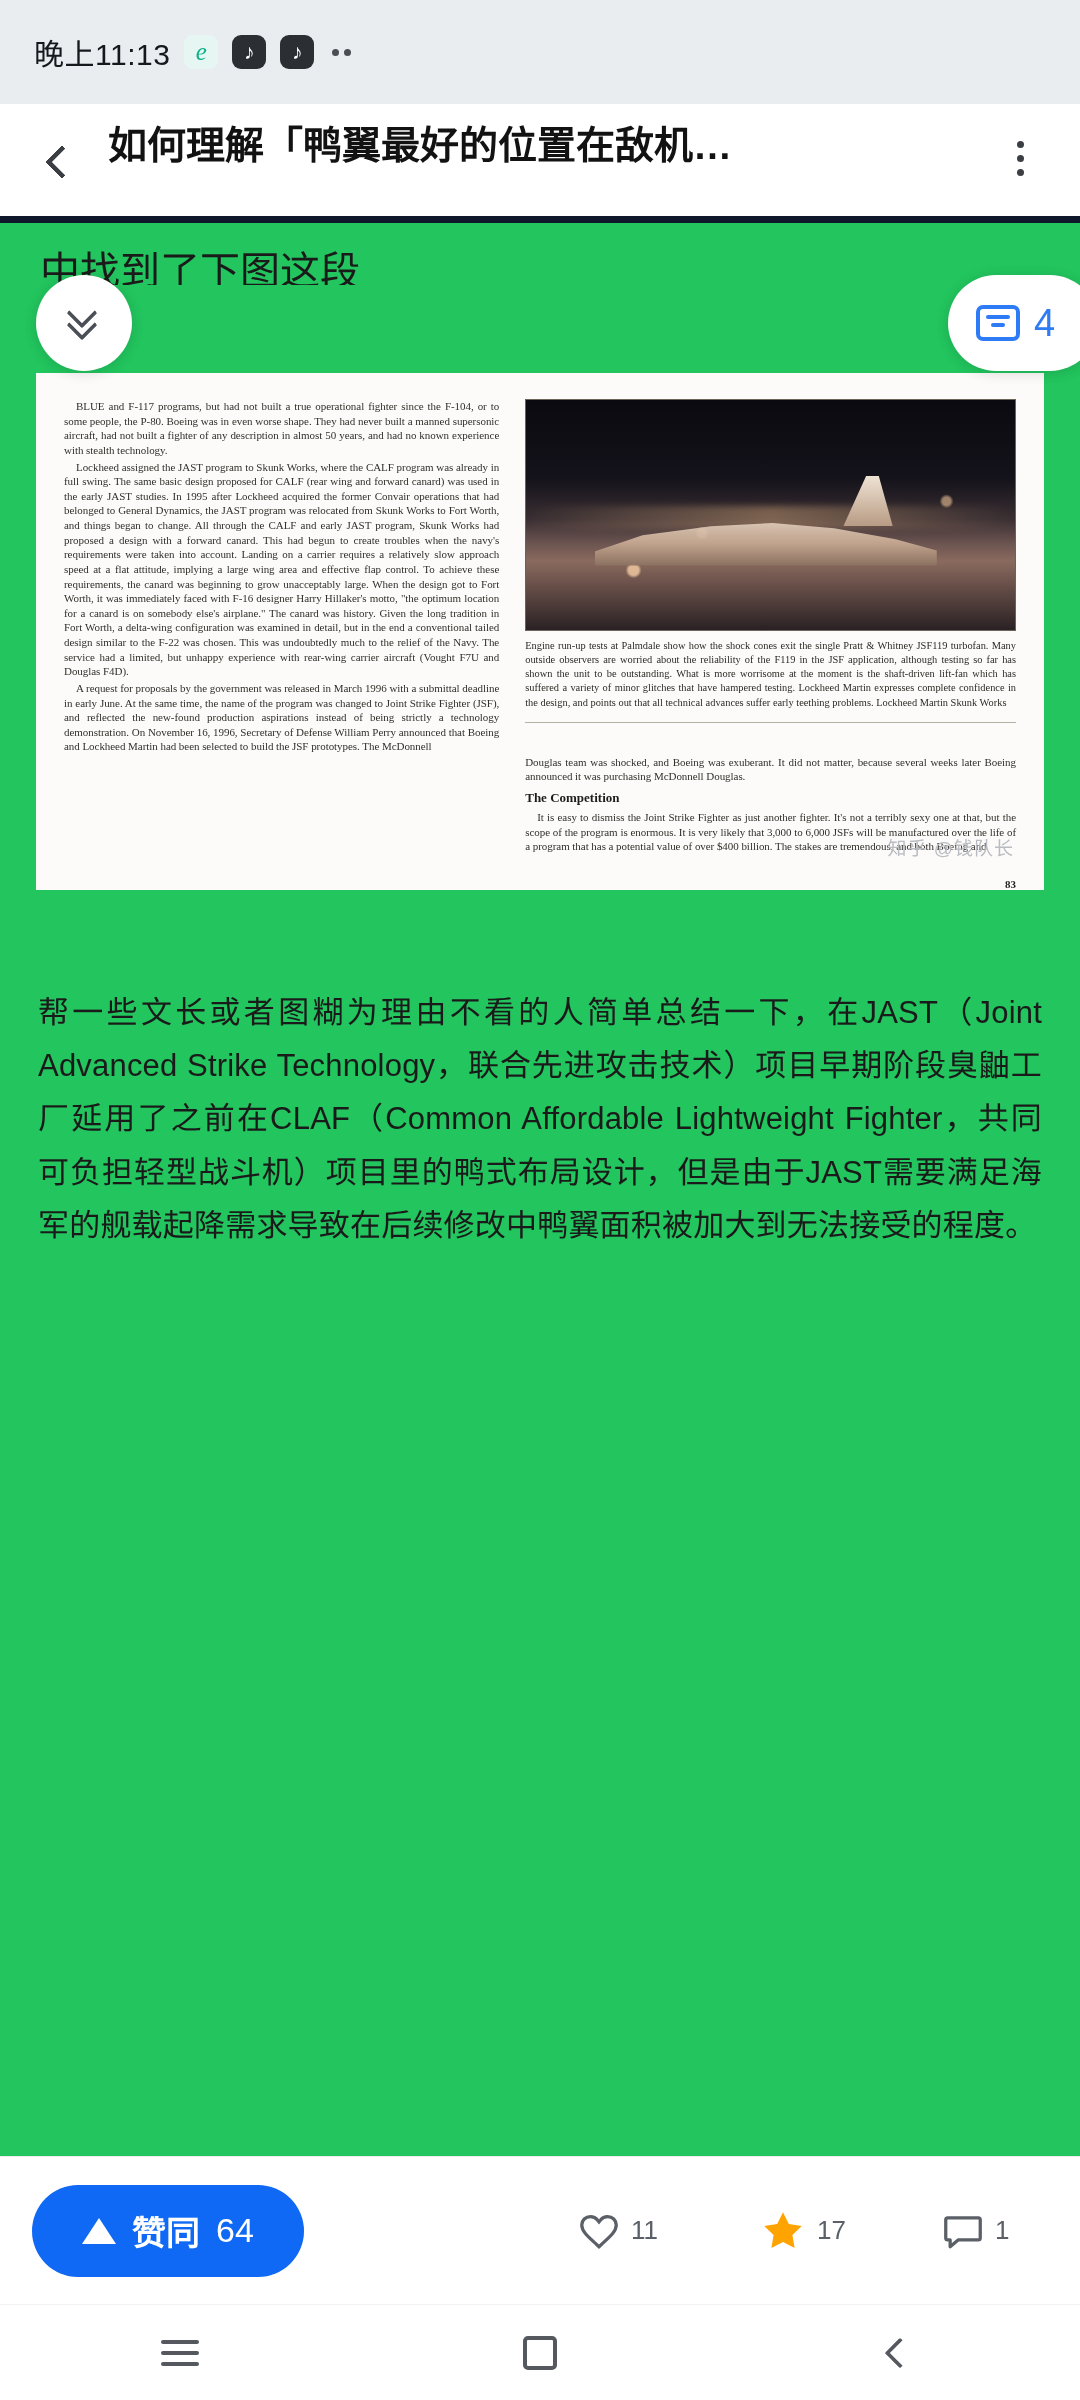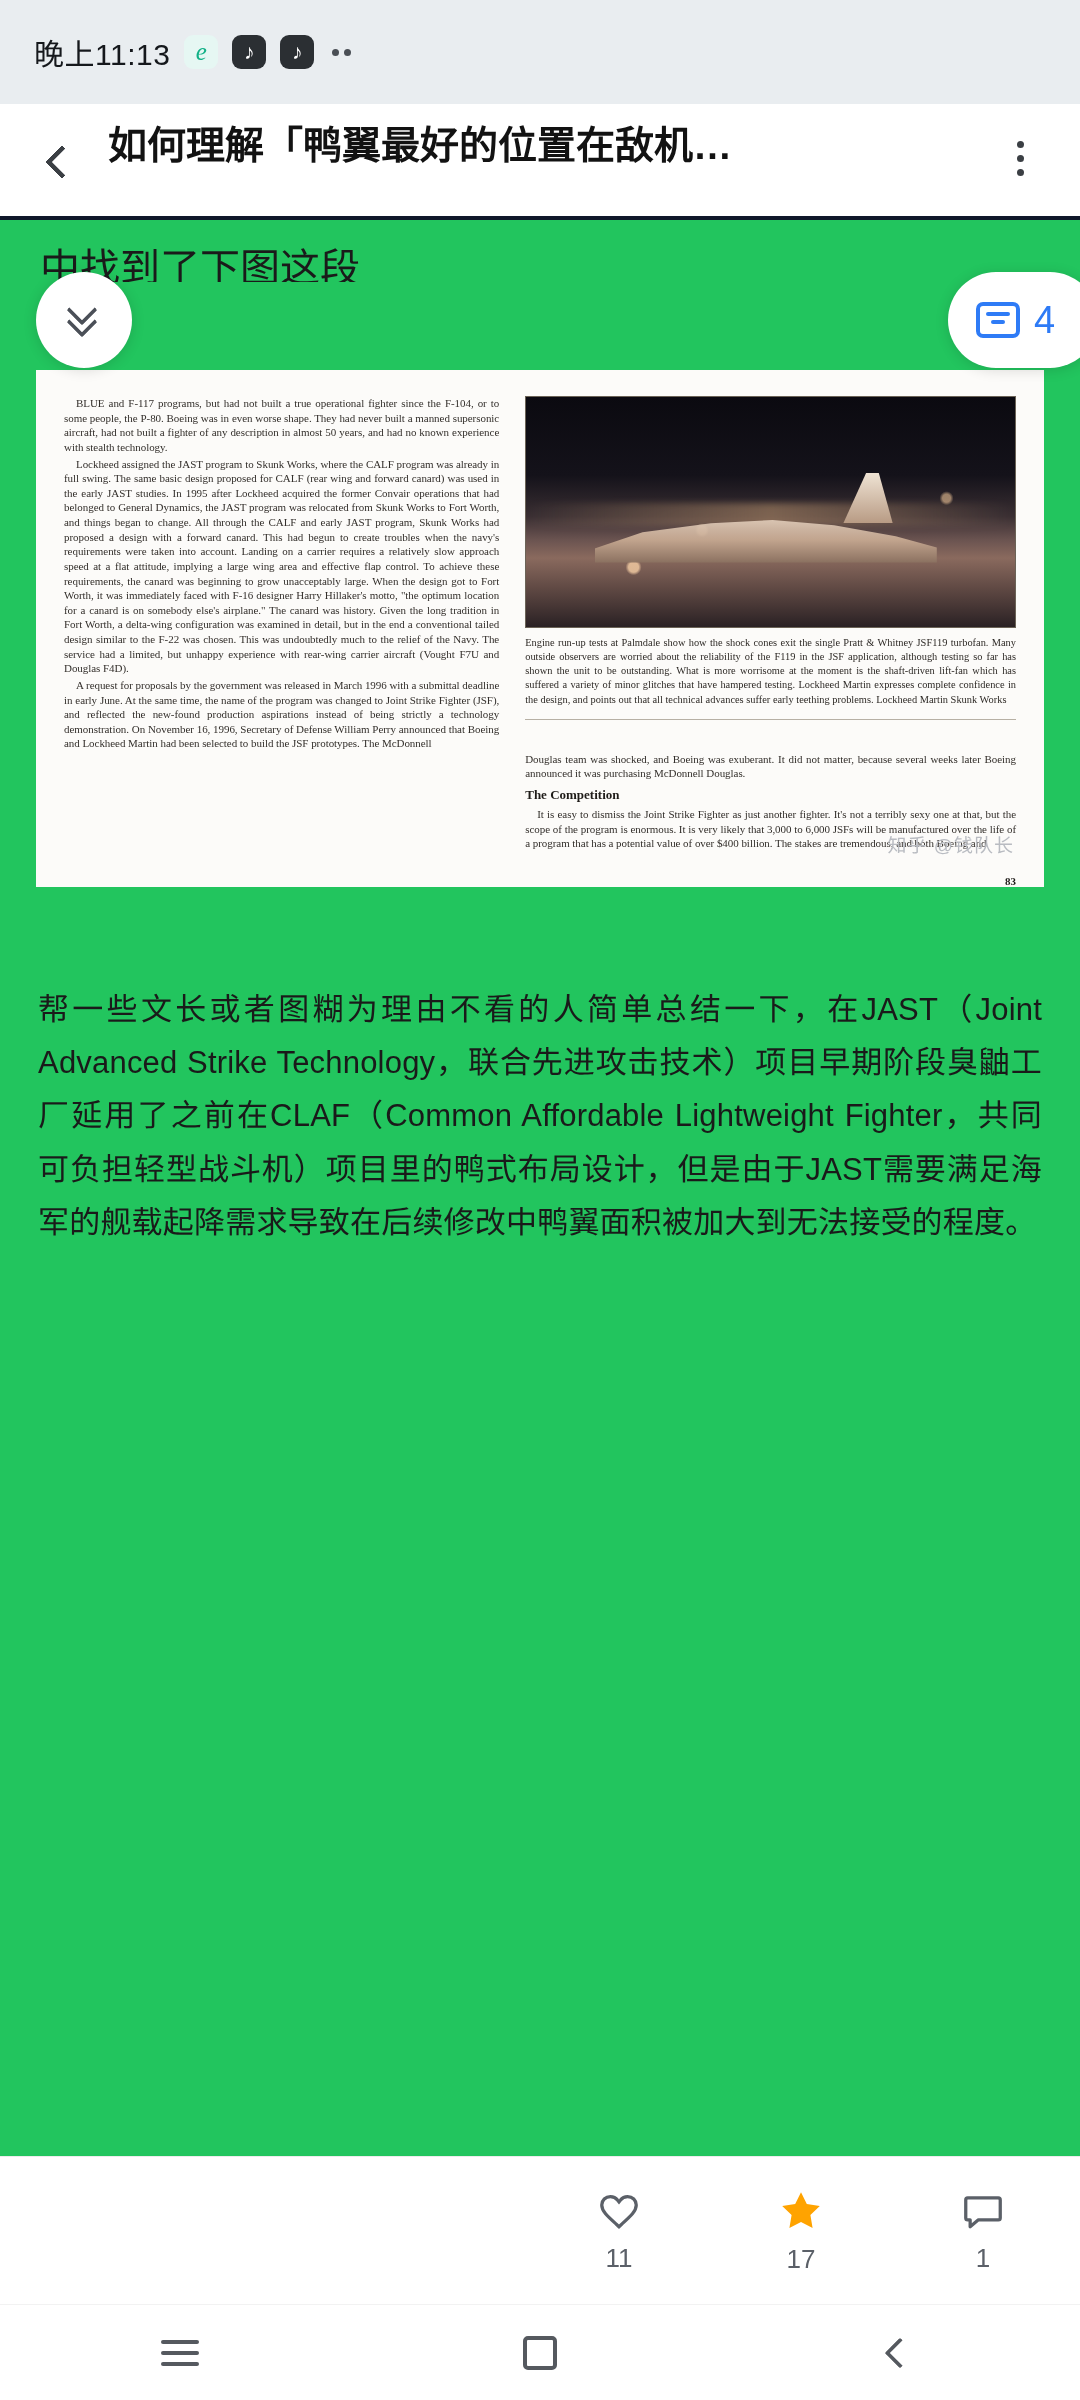--- a/index.html
+++ b/index.html
@@ -43,21 +43,21 @@
   .battery {
     min-width: 62px; height: 32px; border-radius: 16px; background: #3e4248;
     color: #fff; font-size: 21px; display:flex; align-items:center; justify-content:center;
     padding: 0 11px; letter-spacing: .3px;
   }
 
   
   .header {
     flex: 0 0 auto; background: #fff; padding: 16px 24px 20px 24px;
     display: flex; align-items: flex-start; gap: 8px;
-    border-bottom: 4px solid #0f172a;
+    border-bottom: 7px solid #0f172a;
   }
   .back-btn { width: 76px; height: 76px; display:flex; align-items:center; justify-content:center; flex:0 0 auto; padding-top: 8px;}
   .chev-left { width: 24px; height: 24px; border-left: 5px solid #3b3f44; border-bottom: 5px solid #3b3f44; transform: rotate(45deg); border-radius: 2px;}
   .head-texts { flex: 1 1 auto; min-width: 0; padding-top: 2px;}
   .head-title {
     font-size: 39px; font-weight: 700; color: #121212; line-height: 1.22;
     white-space: nowrap; overflow: hidden; text-overflow: ellipsis;
   }
   .head-sub { margin-top: 13px; font-size: 29px; color: #8a8f96; display: flex; align-items: center; gap: 9px; white-space: nowrap; }
   .head-sub .dot { color:#b9bdc2; }
@@ -154,21 +154,21 @@
   }
   .vote-btn {
     height: 92px; min-width: 272px; border-radius: 46px; background: #0f69f5;
     display: flex; align-items: center; justify-content: center; gap: 16px;
     color: #fff; font-size: 34px; font-weight: 700; padding: 0 34px; flex: 0 0 auto;
   }
   .tri-up { width: 0; height: 0; border-left: 17px solid transparent; border-right: 17px solid transparent; border-bottom: 26px solid #fff;}
   .vote-btn .num { font-weight: 500; }
   .act-spacer { flex: 1 1 auto; }
   .act-group { display: flex; align-items: center; gap: 96px; padding-right: 22px;}
-  .act-item { display: flex; flex-direction: column; align-items: center; gap: 9px; width: 86px;}
+  .act-item { display: flex; flex-direction: row; align-items: center; gap: 9px; width: 86px;}
   .act-item .lbl { font-size: 26px; color: #5b6068; }
   .ico-heart { width: 46px; height: 46px; position: relative; }
   .ico-heart svg, .ico-star svg, .ico-comment svg { display:block; }
 
   
   .navbar {
     flex: 0 0 auto; height: 96px; background: #fff; display: flex;
     align-items: center; justify-content: space-around; border-top: 1px solid #f2f2f2;
   }
   .nav-item { width: 130px; height: 96px; display:flex; align-items:center; justify-content:center; }
@@ -244,20 +244,25 @@
         <p>It is easy to dismiss the Joint Strike Fighter as just another fighter. It's not a terribly sexy one at that, but the scope of the program is enormous. It is very likely that 3,000 to 6,000 JSFs will be manufactured over the life of a program that has a potential value of over $400 billion. The stakes are tremendous, and both Boeing and</p>
       </div>
       <div class="pagenum">83</div>
       <div class="watermark">知乎 @钱队长</div>
     </div>
 
     <div class="body-text">帮一些文长或者图糊为理由不看的人简单总结一下，在JAST（Joint Advanced Strike Technology，联合先进攻击技术）项目早期阶段臭鼬工厂延用了之前在CLAF（Common Affordable Lightweight Fighter，共同可负担轻型战斗机）项目里的鸭式布局设计，但是由于JAST需要满足海军的舰载起降需求导致在后续修改中鸭翼面积被加大到无法接受的程度。</div>
   </div>
 
   <div class="actionbar">
+    <div class="vote-btn">
+      <span class="tri-up"></span>
+      <span>赞同</span>
+      <span class="num">64</span>
+    </div>
     <div class="act-spacer"></div>
     <div class="act-group">
 
       <div class="act-item">
         <span class="ico-heart">
           <svg width="46" height="46" viewBox="0 0 24 24">
               <path d="M12 20.2l-1.4-1.3C5.8 14.6 3 12.1 3 8.9 3 6.4 5 4.5 7.5 4.5c1.5 0 2.9.7 3.7 1.8l.8 1 .8-1c.8-1.1 2.2-1.8 3.7-1.8C19 4.5 21 6.4 21 8.9c0 3.2-2.8 5.7-7.6 10z" fill="none" stroke="#5b6068" stroke-width="1.7"></path>
             </svg>
         </span>
         <span class="lbl">11</span>

